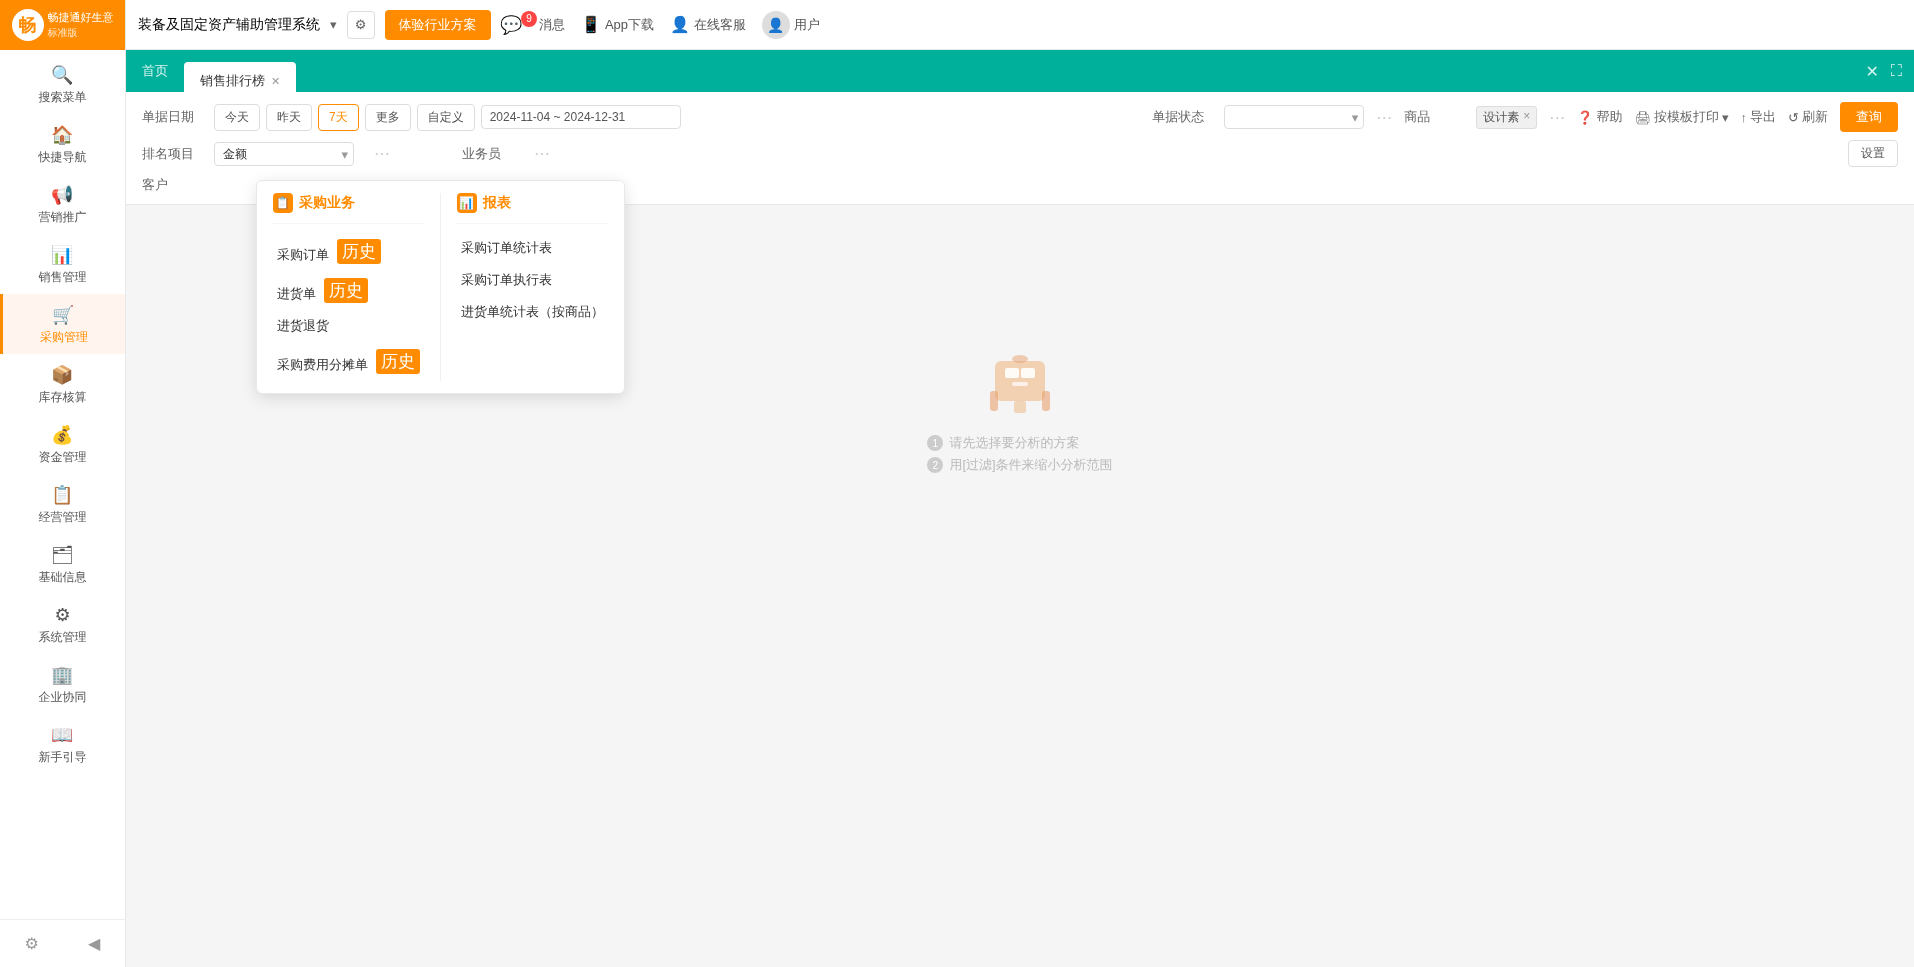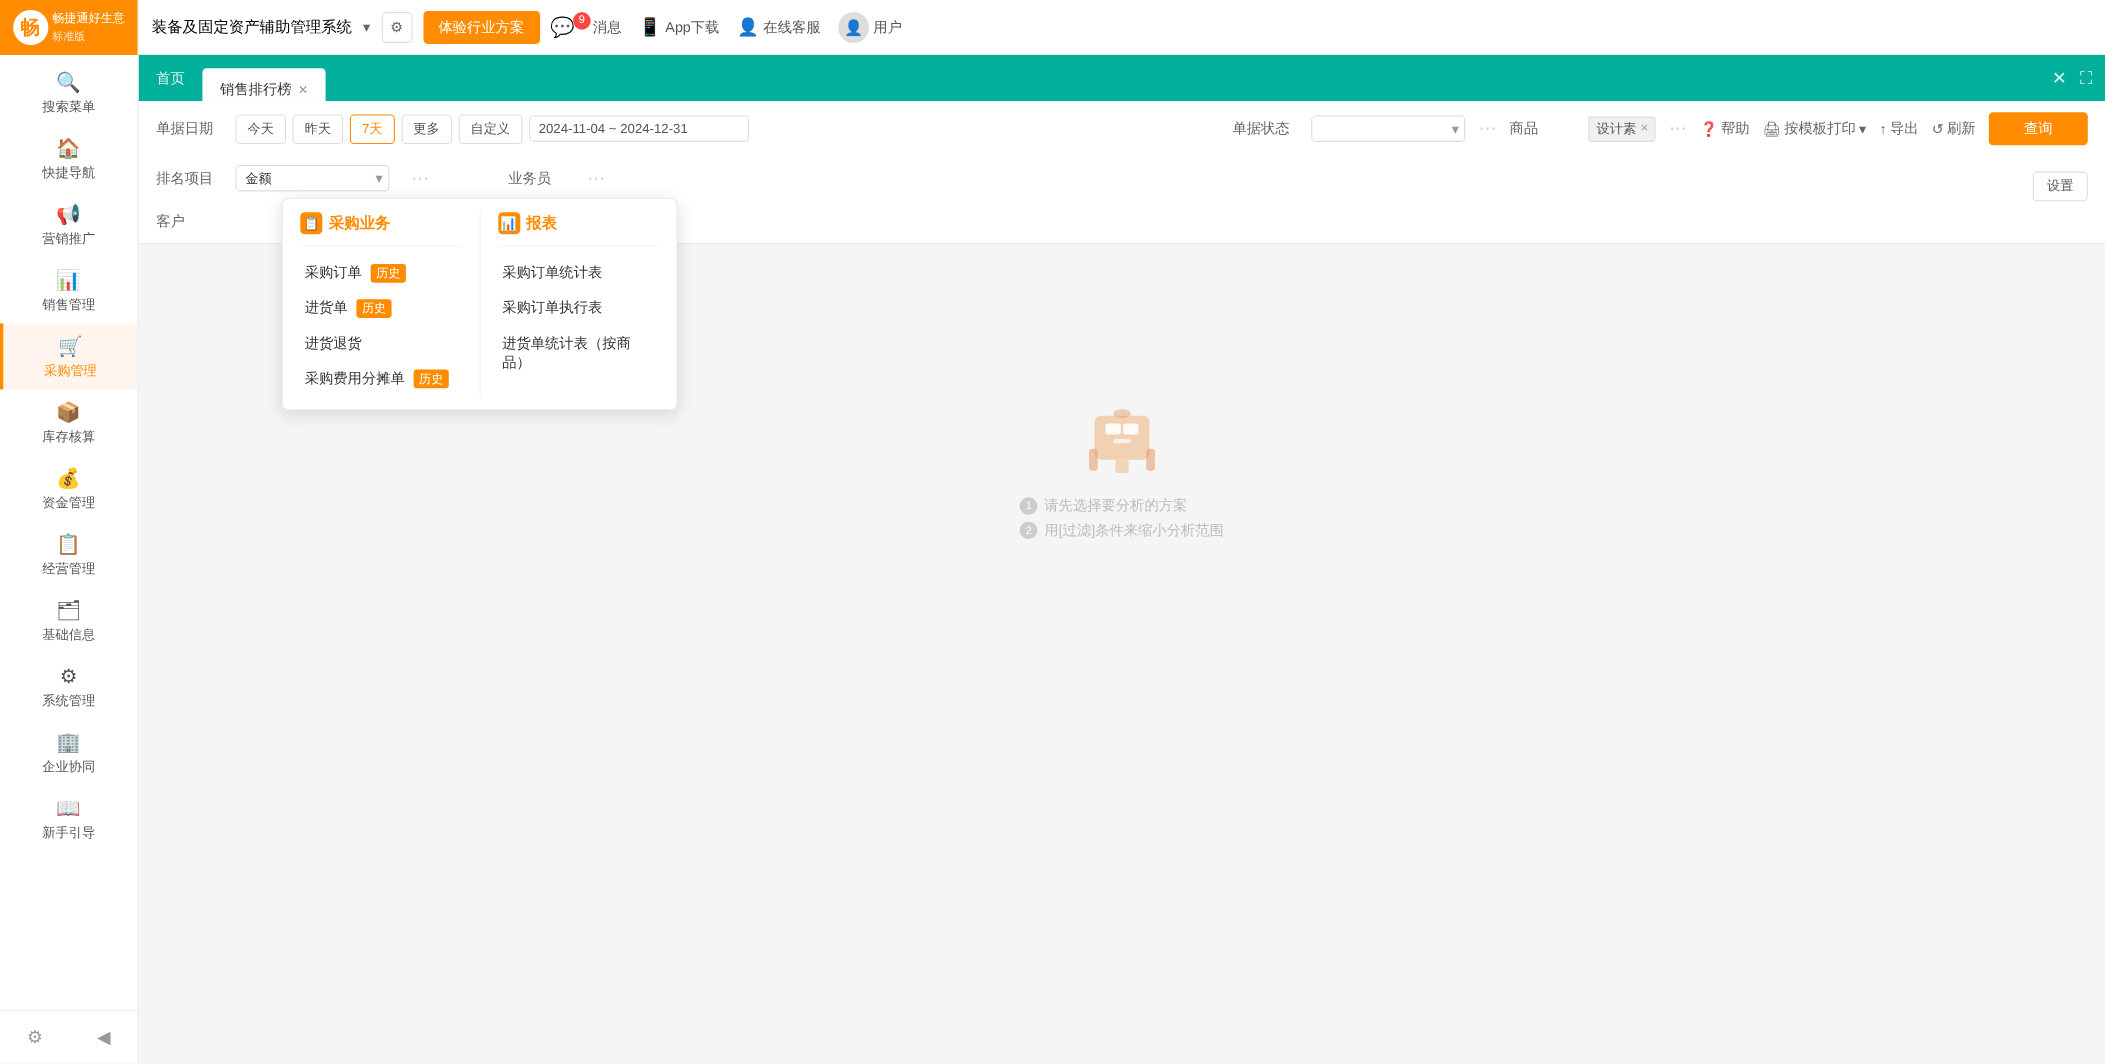--- a/index.html
+++ b/index.html
@@ -278,33 +278,32 @@
       gap: 12px;
       color: #666;
       font-size: 13px;
     }
     .filter-right-tools span { cursor: pointer; display: flex; align-items: center; gap: 3px; }
     .btn-query {
       background: #ff8c00;
       color: #fff;
       border: none;
       border-radius: 4px;
-      padding: 6px 32px;
+      padding: 6px 16px;
       font-size: 13px;
       cursor: pointer;
     }
     .btn-settings-sm {
       border: 1px solid #ddd;
       background: #fff;
       color: #555;
       border-radius: 4px;
       padding: 4px 12px;
       font-size: 12px;
       cursor: pointer;
-      margin-top: 16px;
     }
     .collapse-bar {
       text-align: center;
       padding: 6px;
       color: #999;
       font-size: 12px;
       cursor: pointer;
       background: #fafafa;
       border-top: 1px solid #eee;
     }
@@ -368,21 +367,21 @@
       cursor: pointer;
       color: #333;
       font-size: 13px;
       border-radius: 3px;
     }
     .history-badge {
       background: #ff8c00;
       color: #fff;
       border-radius: 3px;
       padding: 1px 5px;
-      font-size: 11px;
+      font-size: 17px;
     }
 
     
     .sidebar-item.active {
       border-left: 3px solid #ff8c00;
     }
   </style>
 </head>
 <body>
 

